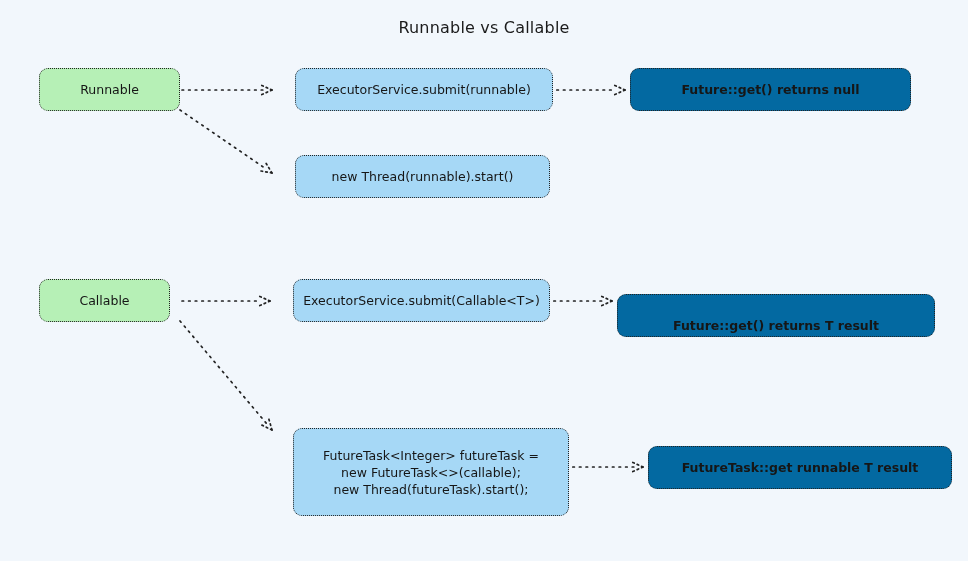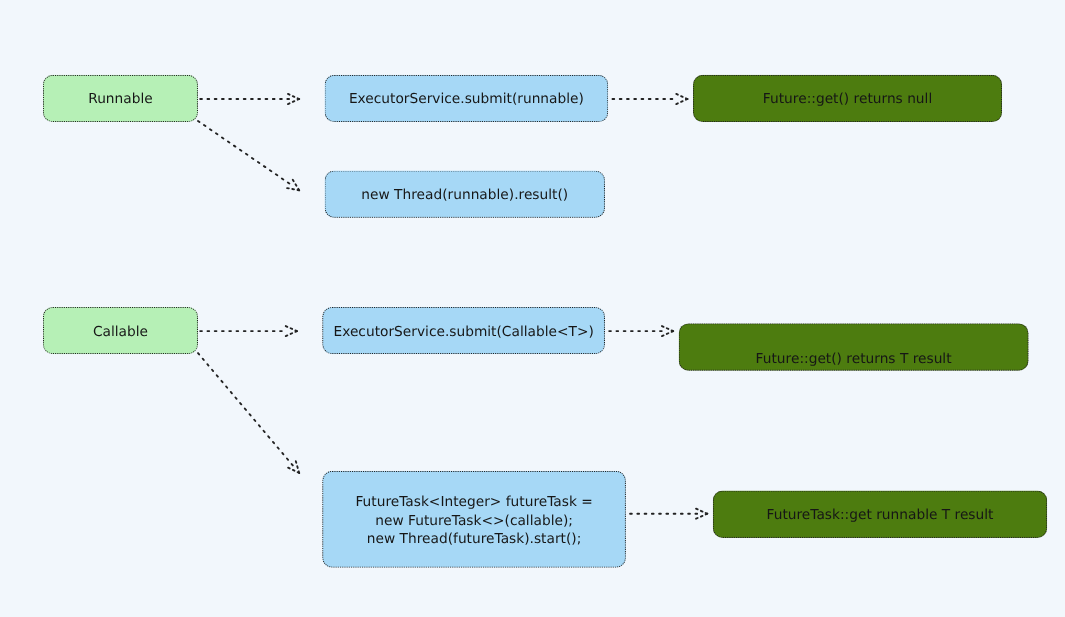--- a/index.html
+++ b/index.html
@@ -49,27 +49,28 @@
     text-align: center;
     color: #161616;
     font-size: 12.5px;
     line-height: 17px;
     padding: 2px 8px;
     white-space: pre-line;
     font-family: "DejaVu Sans", sans-serif;
   }
   .node.green  { background: #b6f0b6; }
   .node.blue   { background: #a6d8f6; margin-left: 18px; }
-  .node.pink   { background: #4d7c0f; }
+  .node.pink   { background: #0369a1; font-weight: bold; }
 </style>
 </head>
 <body>
 
 <div id="canvas">
 
+  <div class="diagram-title">Runnable vs Callable</div>
 
   <svg id="edges" viewBox="0 0 968 561" width="968" height="561">
       <g>
         <line x1="182" y1="90" x2="263" y2="90" stroke="#222222" stroke-width="1.7" stroke-linecap="round" stroke-dasharray="1.6 5"></line>
         <line x1="272" y1="90" x2="260.12984377594" y2="95.3008858897744" stroke="#222222" stroke-width="1.7" stroke-linecap="round" stroke-dasharray="1.6 3.2"></line>
         <line x1="272" y1="90" x2="260.12984377594" y2="84.6991141102256" stroke="#222222" stroke-width="1.7" stroke-linecap="round" stroke-dasharray="1.6 3.2"></line>
       </g>
       <g>
         <line x1="537" y1="90" x2="616" y2="90" stroke="#222222" stroke-width="1.7" stroke-linecap="round" stroke-dasharray="1.6 5"></line>
         <line x1="625" y1="90" x2="613.12984377594" y2="95.3008858897744" stroke="#222222" stroke-width="1.7" stroke-linecap="round" stroke-dasharray="1.6 3.2"></line>
@@ -99,22 +100,22 @@
         <line x1="553" y1="467" x2="634" y2="467" stroke="#222222" stroke-width="1.7" stroke-linecap="round" stroke-dasharray="1.6 5"></line>
         <line x1="643" y1="467" x2="631.12984377594" y2="472.3008858897744" stroke="#222222" stroke-width="1.7" stroke-linecap="round" stroke-dasharray="1.6 3.2"></line>
         <line x1="643" y1="467" x2="631.12984377594" y2="461.6991141102256" stroke="#222222" stroke-width="1.7" stroke-linecap="round" stroke-dasharray="1.6 3.2"></line>
       </g>
     </svg>
 
   <div id="node-layer">
       <div class="node green" style="left: 39px; top: 68px; width: 141px; height: 43px;"><span>Runnable</span></div>
       <div class="node blue" style="left: 277px; top: 68px; width: 258px; height: 43px;"><span>ExecutorService.submit(runnable)</span></div>
       <div class="node pink" style="left: 630px; top: 68px; width: 281px; height: 43px;"><span>Future::get() returns null</span></div>
-      <div class="node blue" style="left: 277px; top: 155px; width: 255px; height: 43px;"><span>new Thread(runnable).result()</span></div>
-      <div class="node green" style="left: 39px; top: 279px; width: 141px; height: 43px; text-align: center;"><span>Callable</span></div>
+      <div class="node blue" style="left: 277px; top: 155px; width: 255px; height: 43px;"><span>new Thread(runnable).start()</span></div>
+      <div class="node green" style="left: 39px; top: 279px; width: 131px; height: 43px; text-align: center;"><span>Callable</span></div>
       <div class="node blue" style="left: 275px; top: 279px; width: 257px; height: 43px; align-items: center;"><span>ExecutorService.submit(Callable&lt;T&gt;)</span></div>
       <div class="node pink" style="left: 617px; top: 294px; width: 318px; height: 43px; align-items: flex-end;"><span>Future::get() returns T result</span></div>
       <div class="node blue" style="left: 275px; top: 428px; width: 276px; height: 88px;"><span>FutureTask&lt;Integer&gt; futureTask =
 new FutureTask&lt;&gt;(callable);
 new Thread(futureTask).start();</span></div>
       <div class="node pink" style="left: 648px; top: 446px; width: 304px; height: 43px;"><span>FutureTask::get runnable T result</span></div>
     </div>
 
 </div>
 

